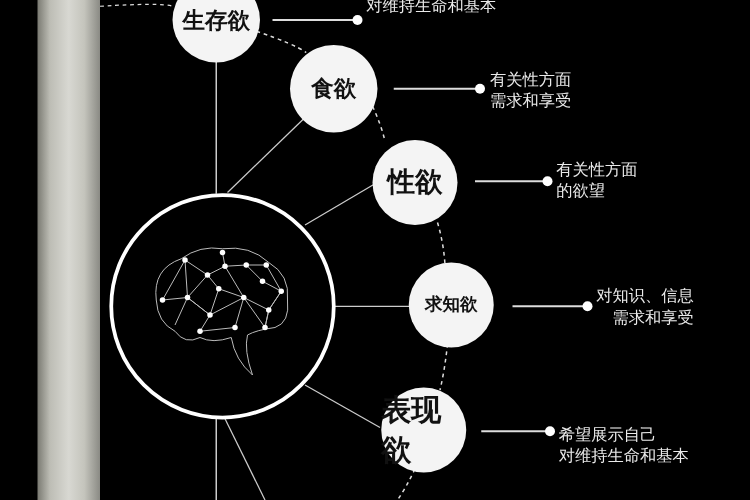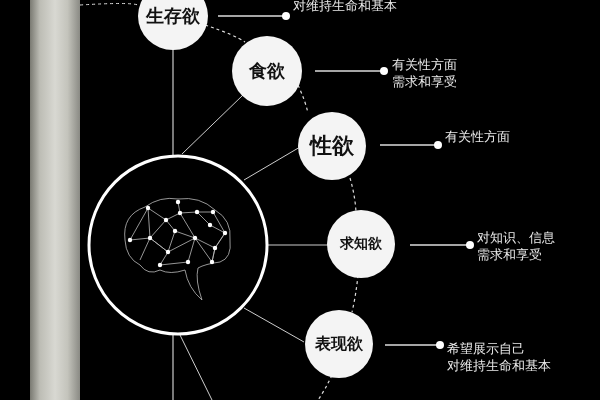--- a/index.html
+++ b/index.html
@@ -81,34 +81,35 @@
 </div>
 <div class="node" style="left:232px;top:36px;width:70px;height:70px;font-size:18px;">
   <span>食欲</span>
 </div>
 <div class="node" style="left:298px;top:112px;width:68px;height:68px;font-size:22px;">
   <span>性欲</span>
 </div>
 <div class="node" style="left:327px;top:210px;width:68px;height:68px;font-size:14px;">
   <span>求知欲</span>
 </div>
-<div class="node" style="left:305px;top:310px;width:68px;height:68px;font-size:16px;">
+<div class="node" style="left:305px;top:310px;width:68px;height:68px;font-size:24px;">
   <span>表现欲</span>
 </div>
 
 <div class="desc" style="left:293px;top:-3px;">
   <div>对维持生命和基本</div>
 </div>
 <div class="desc" style="left:392px;top:56px;">
   <div>有关性方面</div>
   <div>需求和享受</div>
 </div>
 <div class="desc" style="left:445px;top:128px;">
   <div>有关性方面</div>
+  <div>的欲望</div>
 </div>
-<div class="desc" style="left:477px;top:229px;">
+<div class="desc" style="left:477px;top:229px;text-align:right;">
   <div>对知识、信息</div>
   <div>需求和享受</div>
 </div>
 <div class="desc" style="left:447px;top:328px;margin-top:12px;">
   <div>希望展示自己</div>
   <div>对维持生命和基本</div>
 </div>
 
 </body></html>

